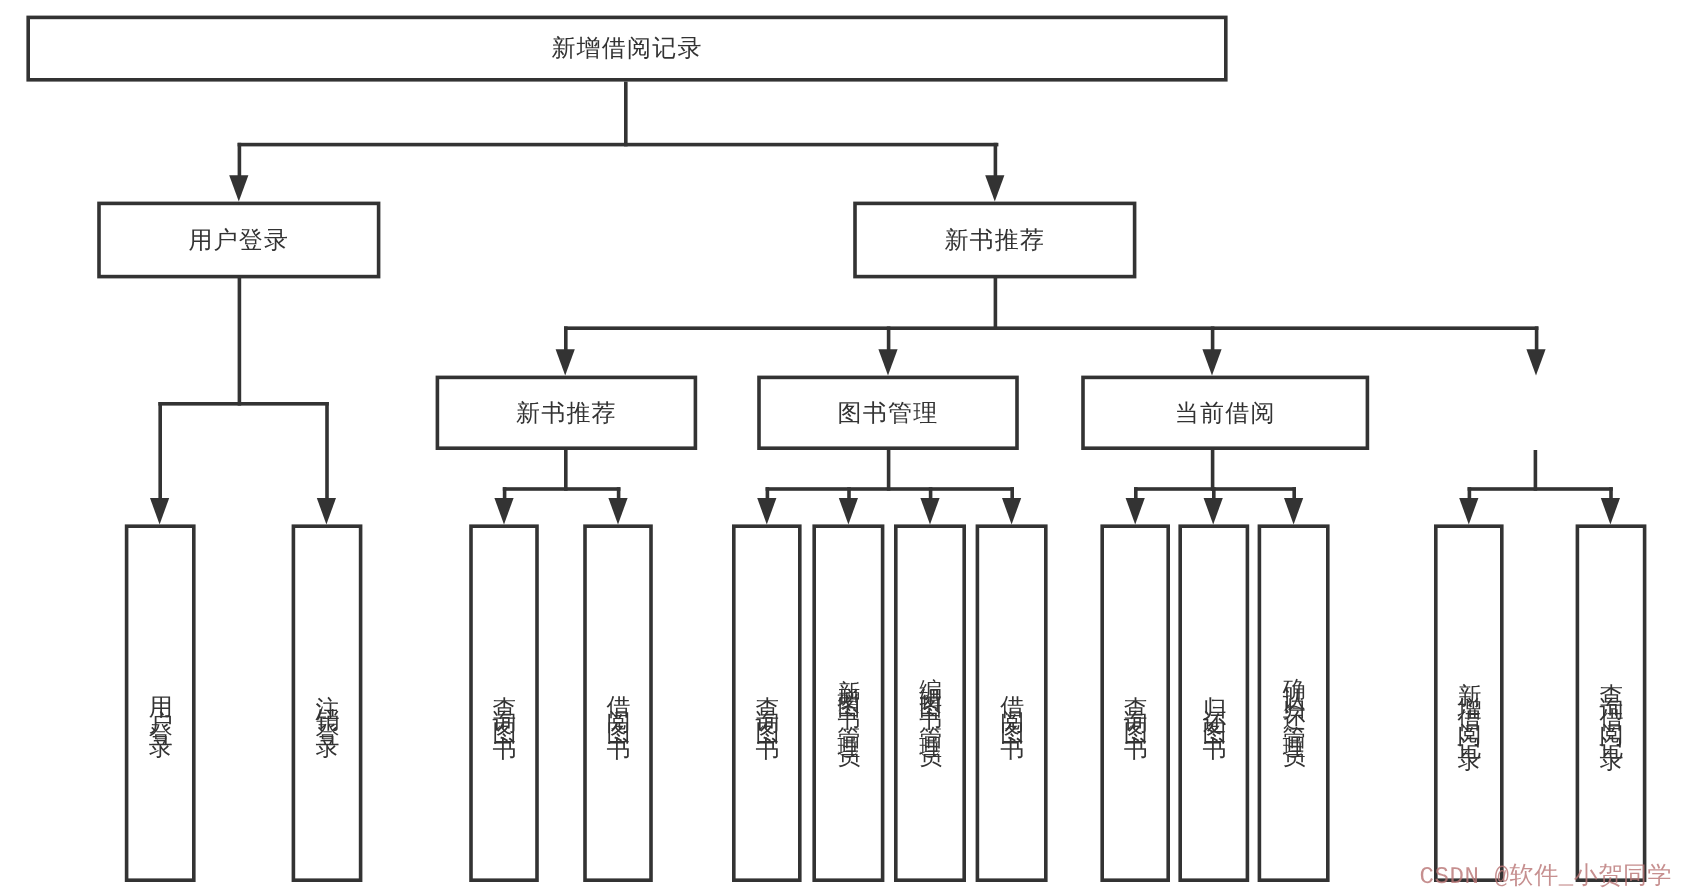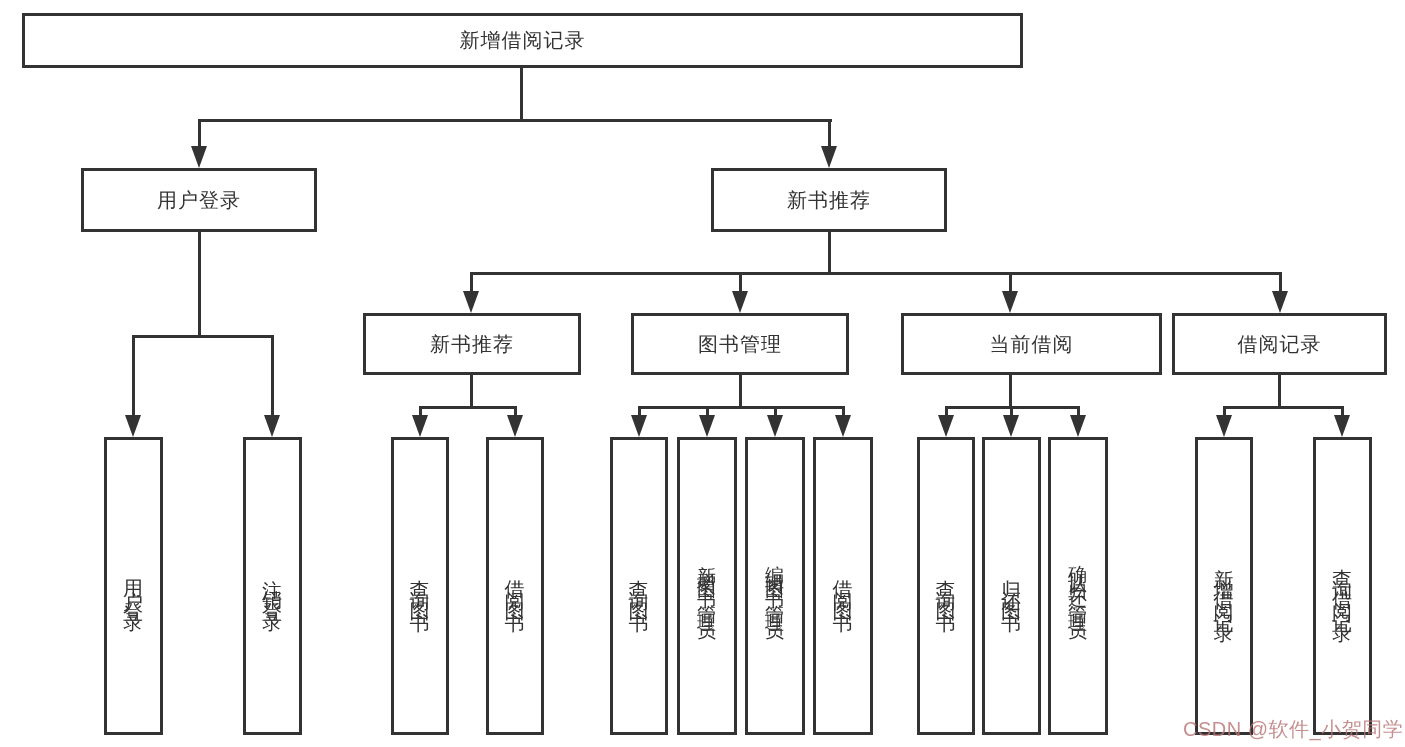--- a/index.html
+++ b/index.html
@@ -24,20 +24,21 @@
   .line{position:absolute;background:#333333;}
   .arrow{
     position:absolute;width:0;height:0;
     border-left:8px solid transparent;border-right:8px solid transparent;
     border-top:22px solid #333333;
   }
   .watermark{
     position:absolute;left:1183px;top:716px;z-index:10;
     font-size:20px;letter-spacing:0.5px;white-space:nowrap;
     color:rgba(185,118,118,0.82);
+    font-family:Liberation Mono, monospace;
   }
 </style>
 </head>
 <body>
 
 <div class="canvas">
 
   <div class="hbox" style="left:22px;top:13px;width:1001px;height:55px">
     <span>新增借阅记录</span>
   </div>
@@ -48,25 +49,22 @@
   <div class="hbox" style="left:711px;top:168px;width:236px;height:64px">
     <span>新书推荐</span>
   </div>
 
   <div class="hbox" style="left:363px;top:313px;width:218px;height:62px">
     <span>新书推荐</span>
   </div>
   <div class="hbox" style="left:631px;top:313px;width:218px;height:62px">
     <span>图书管理</span>
   </div>
-  <div class="hbox" style="left:901px;top:313px;width:261px;height:62px">
+  <div class="hbox" style="left:901px;top:313px;width:240px;height:62px">
     <span>当前借阅</span>
-  </div>
-  <div class="hbox" style="left:1172px;top:313px;width:215px;height:62px">
-    <span>借阅记录</span>
   </div>
 
   <div class="vbox" style="left:104px;width:59px">
     <span class="vtext">用户登录</span>
     </div>
   <div class="vbox" style="left:243px;width:59px">
     <span class="vtext">注销登录</span>
     </div>
 
   <div class="vbox" style="left:391px;width:58px">

